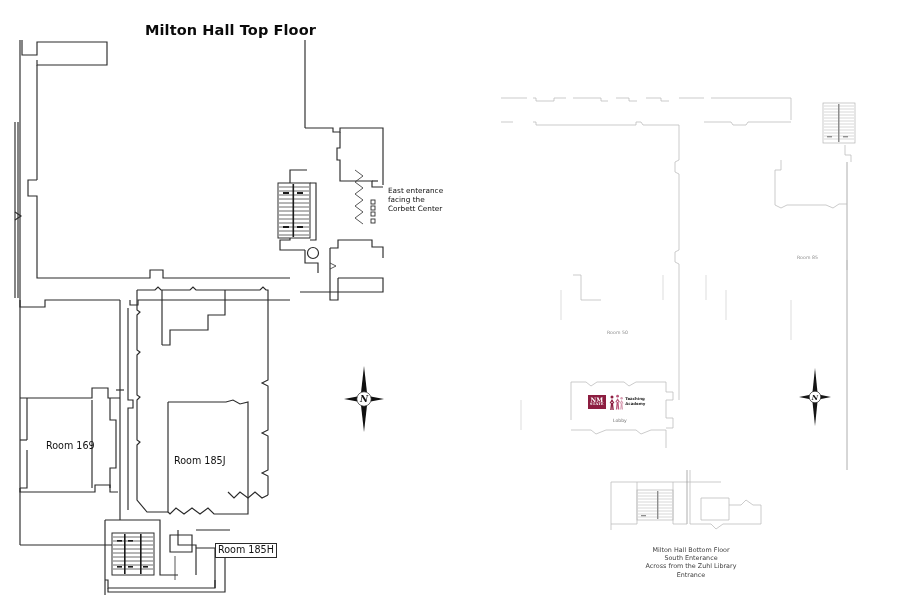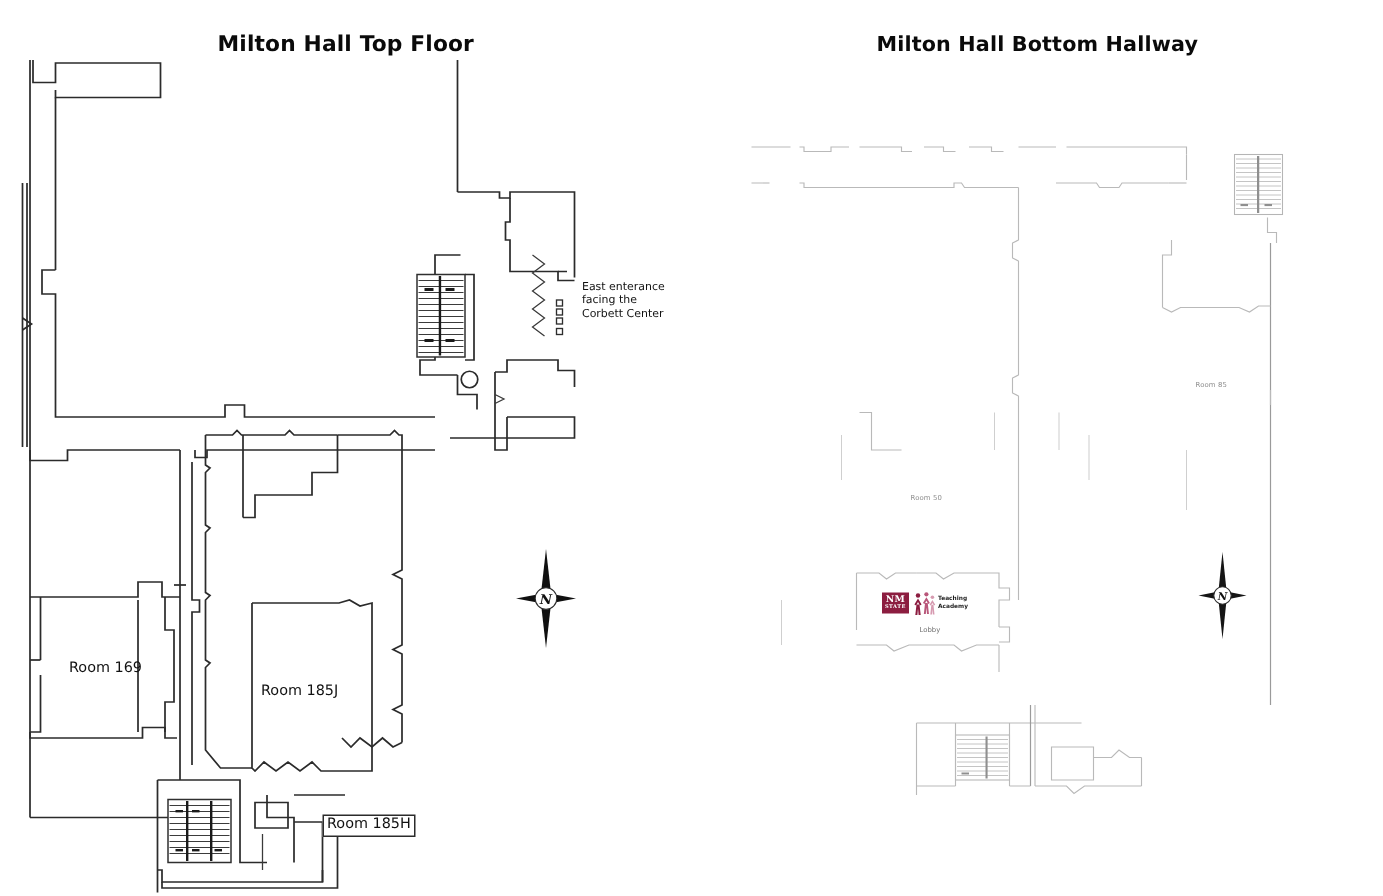--- a/index.html
+++ b/index.html
@@ -343,21 +343,20 @@
         <polygon class="needle-dark" points="2,35 18,32 21,35 18,38"></polygon>
         <polygon class="needle-dark" points="42,35 26,32 23,35 26,38"></polygon>
         <circle class="hub" cx="22" cy="35" r="7.2"></circle>
         <text class="hub-letter" x="22" y="38.4" text-anchor="middle" font-size="9">N</text>
       </svg>
     </div>
   </div>
 
   <div class="panel" id="panel-bottom-hallway">
 
-    <div class="panel-title">Milton Hall Bottom Hallway</div>
 
     <svg class="plan-svg" width="461" height="597" viewBox="0 0 461 597">
 
       <g>
         <path class="wall-faint" d="M40 98 L66 98"></path>
         <path class="wall-faint" d="M72 98 L75 98 L75 101 L93 101 L93 98 L105 98"></path>
         <path class="wall-faint" d="M112 98 L140 98 L140 101 L147 101"></path>
         <path class="wall-faint" d="M155 98 L168 98 L168 101 L176 101"></path>
         <path class="wall-faint" d="M185 98 L200 98 L200 101 L208 101"></path>
         <path class="wall-faint" d="M218 98 L243 98"></path>
@@ -486,20 +485,24 @@
         </svg>
       </span>
       <span class="logo-text">
         <span style="display:block">Teaching</span>
         <span style="display:block">Academy</span>
       </span>
     </div>
 
     <div class="lobby-label" style="left:152px; top:418px;">Lobby</div>
 
+    <div class="caption" style="left:130px; top:546px; width:200px;">Milton Hall Bottom Floor
+South Enterance
+Across from the Zuhl Library
+Entrance</div>
 
     <div class="compass faint" style="left:336px; top:366px; width:36px; height:62px;">
       <svg width="36" height="62" viewBox="0 0 36 62">
         <polygon class="needle-dark" points="18,2 20.8,29 18,31.5 15.2,29"></polygon>
         <polygon class="needle-dark" points="18,60 20.8,33 18,30.5 15.2,33"></polygon>
         <polygon class="needle-dark" points="2,31 14.5,28.5 17,31 14.5,33.5"></polygon>
         <polygon class="needle-dark" points="34,31 21.5,28.5 19,31 21.5,33.5"></polygon>
         <circle class="hub" cx="18" cy="31" r="5.8"></circle>
         <text class="hub-letter" x="18" y="33.7" text-anchor="middle" font-size="7">N</text>
       </svg>

